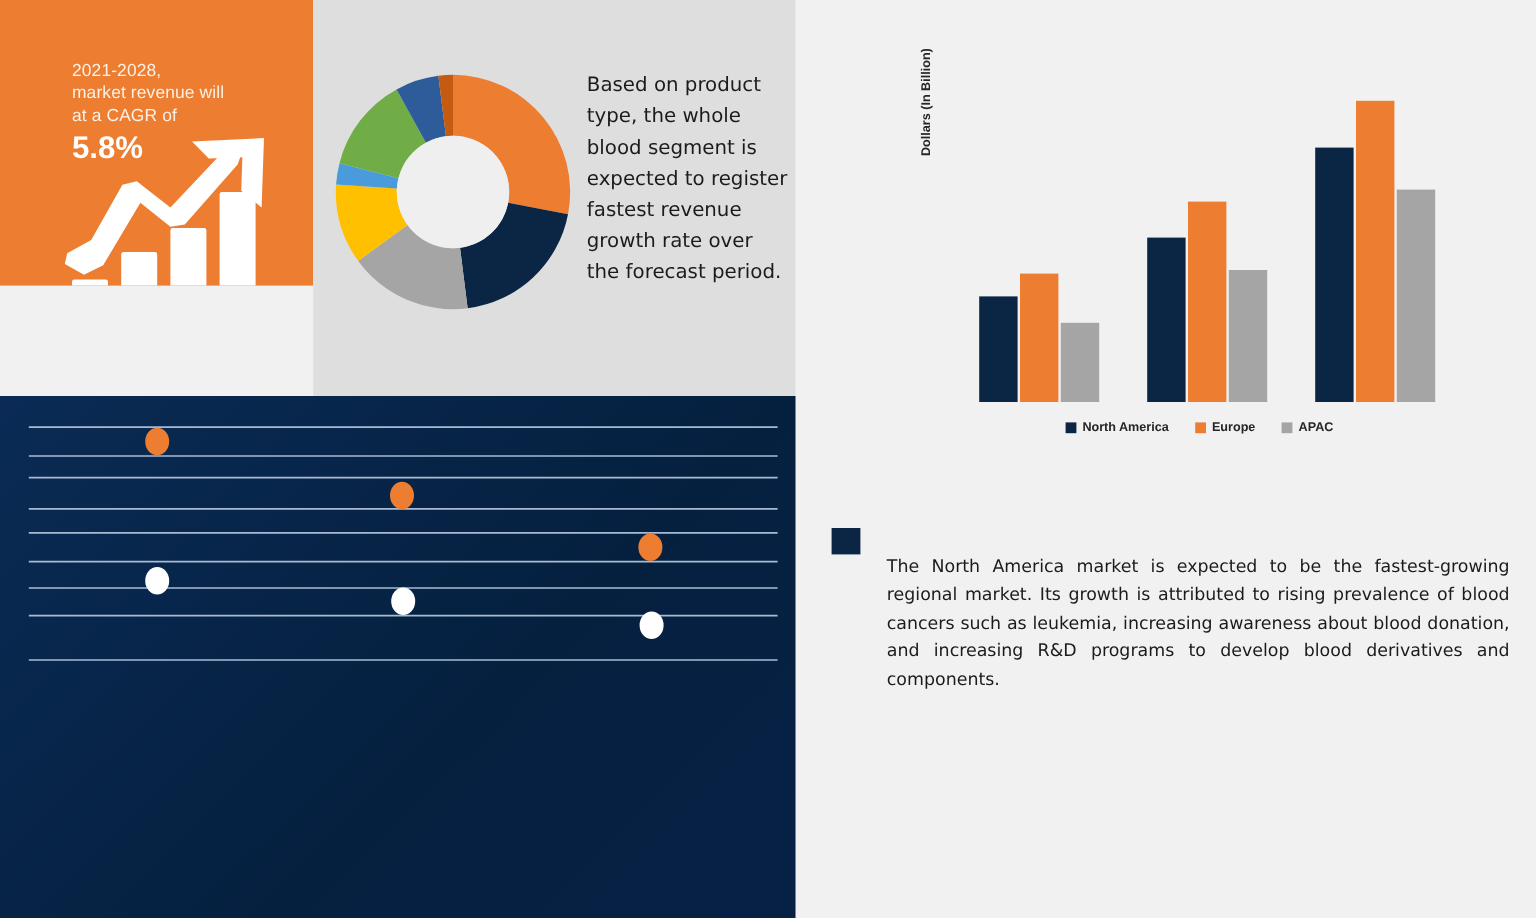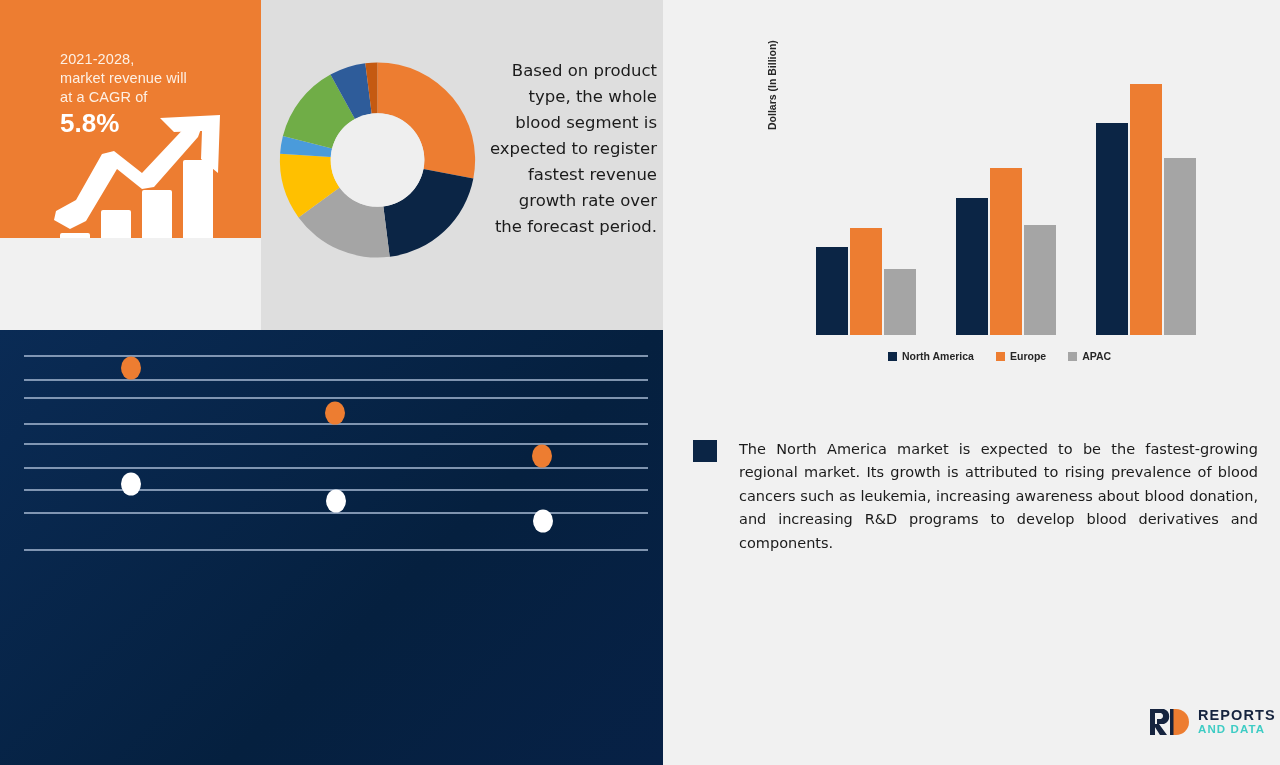--- a/index.html
+++ b/index.html
@@ -38,21 +38,20 @@
   .donut-panel {
     position: absolute; left: 261px; top: 0;
     width: 402px; height: 330px;
     background: #DEDEDE;
   }
   .donut-wrap { position: absolute; left: 14px; top: 55px; width: 205px; height: 210px; }
   .donut-note {
     position: absolute; left: 228px; top: 58px; width: 168px;
     font-size: 16.5px; line-height: 26px; color: #1b1b1b;
     font-family: "DejaVu Sans", sans-serif;
-    text-align: right;
   }
 
   
   .navy-panel {
     position: absolute; left: 0; top: 330px;
     width: 663px; height: 435px;
     background: #072146;
     background-image: linear-gradient(135deg,#0a2b55 0%, #05203f 60%, #072146 100%);
     overflow: hidden;
   }
@@ -86,20 +85,21 @@
 
   .na-note-row {
     position: absolute; left: 30px; top: 438px;
     width: 565px; display: flex; gap: 22px;
   }
   .na-bullet { width: 24px; height: 22px; background: #0B2545; flex: 0 0 auto; margin-top: 2px; }
   .na-text {
     font-size: 14.5px; line-height: 23.4px; color: #1b1b1b;
     text-align: justify; text-align-last: left;
     font-family: "DejaVu Sans", sans-serif;
+    margin-top: 24px;
   }
 
   
   .logo { position: absolute; left: 1148px; top: 703px; width: 124px; height: 40px; }
   .logo-mark { position: absolute; left: 0; top: 4px; width: 44px; height: 30px; }
   .logo-words { position: absolute; left: 50px; top: 4px; }
   .logo-reports { font-size: 14.5px; font-weight: 700; letter-spacing: 1.1px; color: #16243F; line-height: 16px; }
   .logo-anddata { font-size: 11.5px; font-weight: 700; letter-spacing: 1.1px; color: #3ECCC4; line-height: 13px; }
 </style>
 </head>
@@ -219,25 +219,14 @@
         </span>
       </div>
     </div>
 
     <div class="na-note-row">
       <div class="na-bullet"></div>
       <div class="na-text">The North America market is expected to be the fastest-growing regional market. Its growth is attributed to rising prevalence of blood cancers such as leukemia, increasing awareness about blood donation, and increasing R&amp;D programs to develop blood derivatives and components.</div>
     </div>
   </div>
 
-  <div class="logo">
-    <svg class="logo-mark" viewBox="0 0 44 30">
-      <path d="M2 2 H16 A8 8 0 0 1 16 17 H11 L19 28 H12 L5 17 H9 V12 H13 A3.2 3.2 0 0 0 13 6 H7 V28 H2 Z" fill="#16243F"></path>
-      <path d="M22 2 H28 A13 13 0 0 1 28 28 H22 Z" fill="#ED7D31"></path>
-      <path d="M22 2 H25.5 V28 H22 Z" fill="#16243F"></path>
-    </svg>
-    <div class="logo-words">
-      <div class="logo-reports">REPORTS</div>
-      <div class="logo-anddata">AND DATA</div>
-    </div>
-  </div>
 
 </div>
 
 </body></html>

